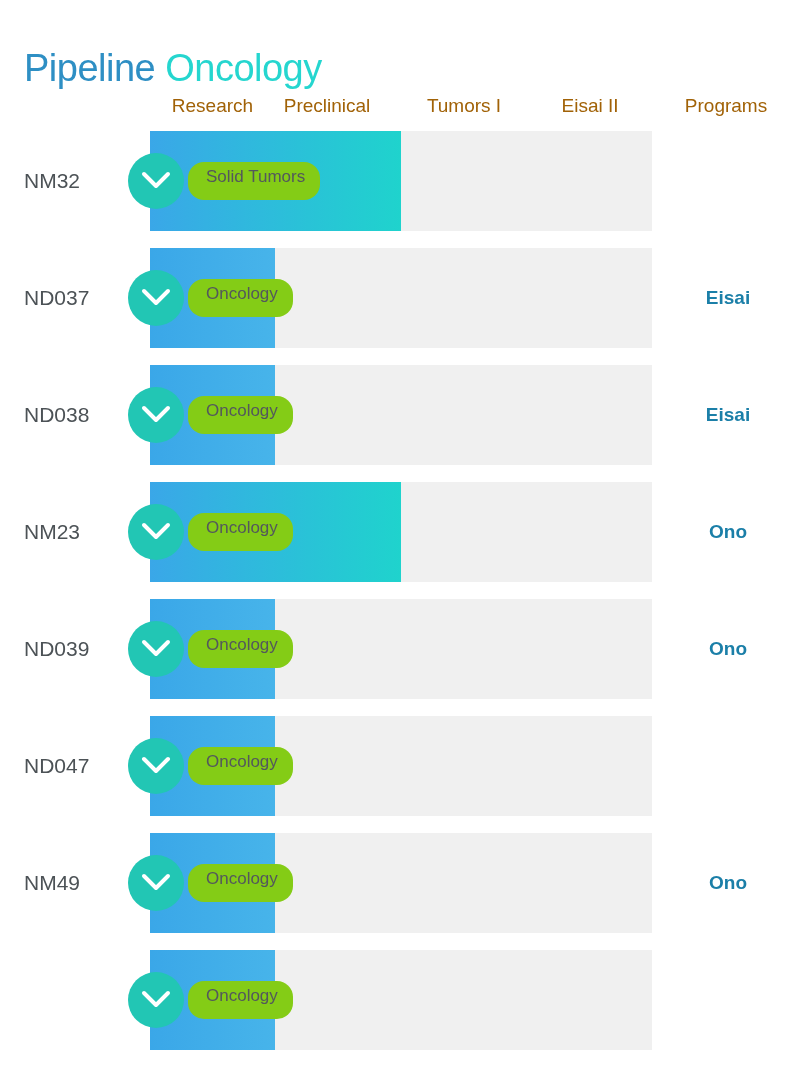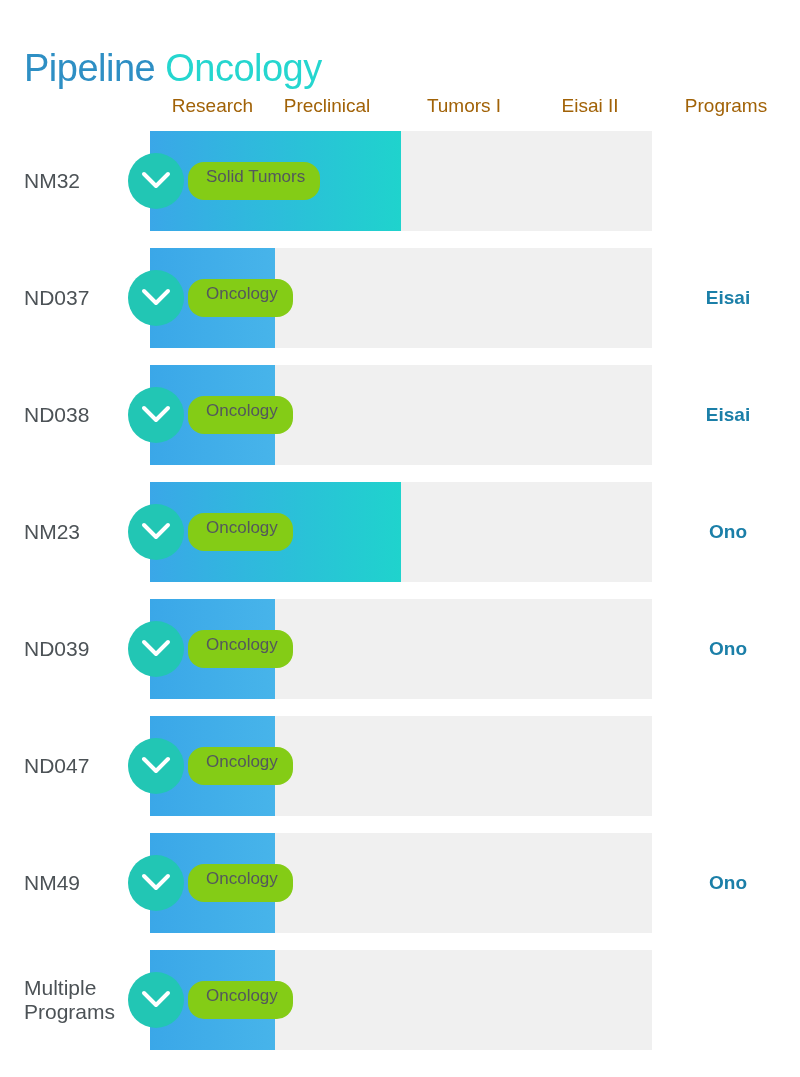--- a/index.html
+++ b/index.html
@@ -243,22 +243,20 @@
         <svg width="30" height="22" viewBox="0 0 30 22">
             <polyline points="3,4 15,16 27,4" fill="none" stroke="#ffffff" stroke-width="4" stroke-linecap="round" stroke-linejoin="round"></polyline>
           </svg>
       </div>
       <div class="pill">Oncology</div>
     </div>
     <div class="partner">Ono</div>
   </div>
 
   <div class="row">
-    <div class="row-label">Multiple
-Programs</div>
     <div class="track">
       <div class="bar short"></div>
       <div class="chev">
         <svg width="30" height="22" viewBox="0 0 30 22">
             <polyline points="3,4 15,16 27,4" fill="none" stroke="#ffffff" stroke-width="4" stroke-linecap="round" stroke-linejoin="round"></polyline>
           </svg>
       </div>
       <div class="pill">Oncology</div>
     </div>
     <div class="partner"></div>

